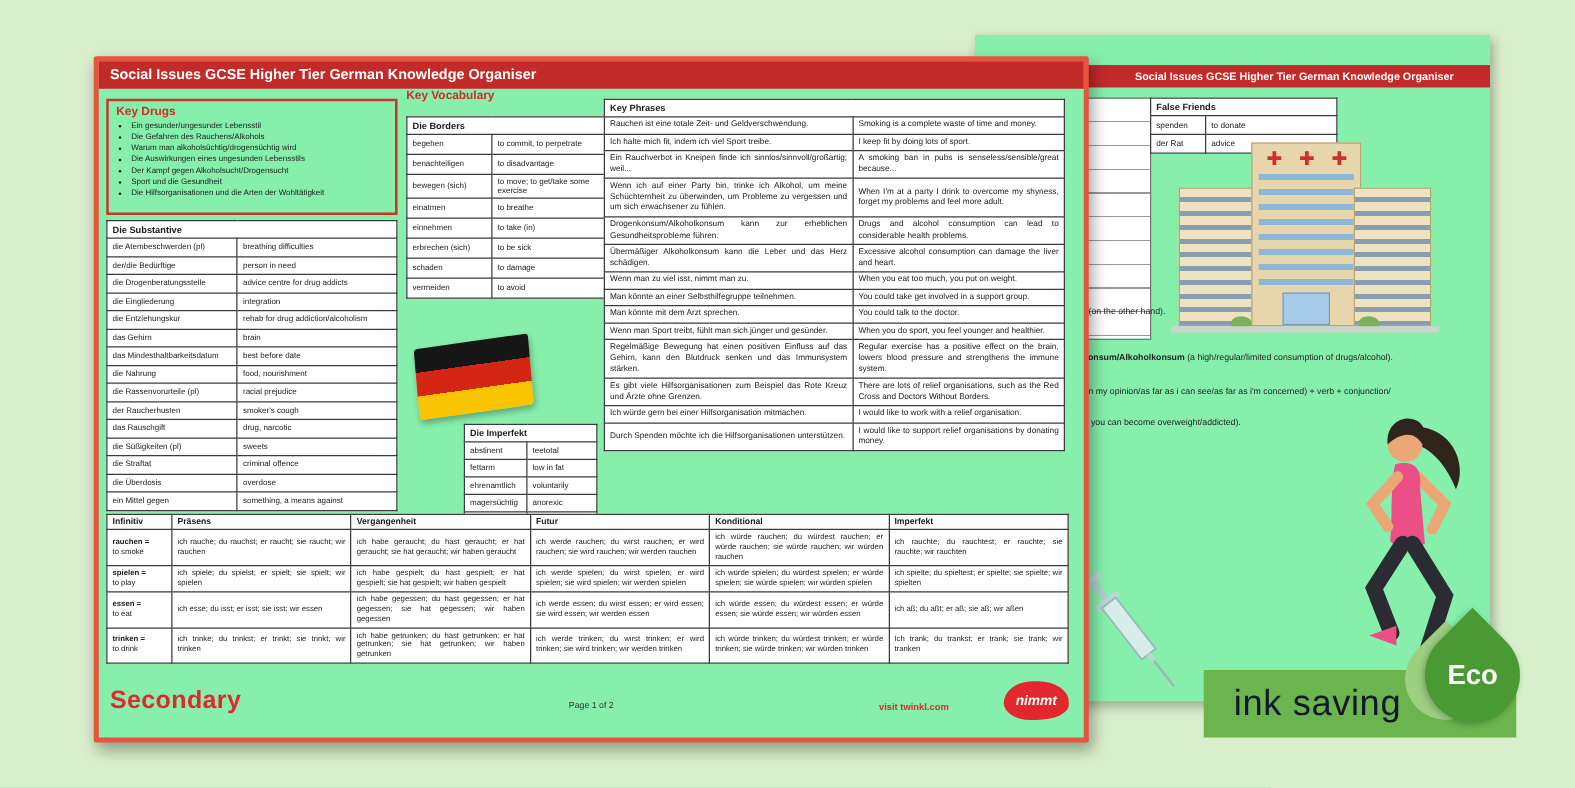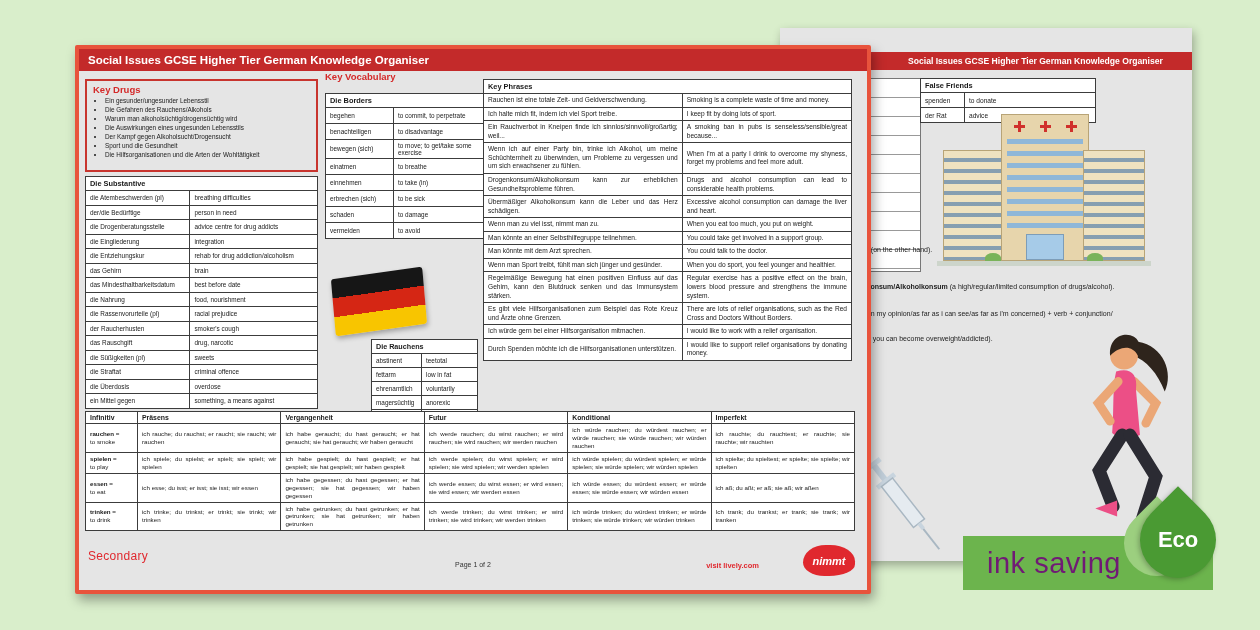--- a/index.html
+++ b/index.html
@@ -1,34 +1,34 @@
 <!DOCTYPE html>
 <html><head>
 <meta charset="utf-8">
 <style>
   html,body{margin:0;padding:0;}
   body{
     width:1260px;height:630px;position:relative;overflow:hidden;
     background:#d9eecb;
     font-family:"Liberation Sans",sans-serif;color:#1a1a1a;
   }
-  .page{position:absolute;background:#e5e5e5;}
+  .page{position:absolute;background:#86efac;}
 
   
   .page-back{left:780px;top:28px;width:412px;height:533px;box-shadow:2px 4px 9px rgba(0,0,0,.30);z-index:1;}
   .back-header{position:absolute;left:0;top:24px;right:0;height:18px;background:#c32a2a;color:#fff;
     font-weight:bold;font-size:8.6px;line-height:18px;padding-left:128px;white-space:nowrap;overflow:hidden;}
   .sliver{position:absolute;left:88px;top:50px;width:52px;height:192px;border:1px solid #777;border-left:none;
     background:repeating-linear-gradient(180deg,#fff 0 18px,#999 18px 19px);}
 
   .tbl{border-collapse:collapse;table-layout:fixed;background:#fff;}
   .tbl th,.tbl td{border:1px solid #3c3c3c;text-align:left;vertical-align:middle;word-wrap:break-word;}
   .tbl th{font-weight:bold;}
 
-  .ff{position:absolute;left:140px;top:50px;width:176px;}
+  .ff{position:absolute;left:140px;top:50px;width:150px;}
   .ff th{font-size:7.4px;padding:2px 4px;}
   .ff td{font-size:6.6px;padding:1px 4px;height:12px;}
 
   
   .building{position:absolute;left:163px;top:86px;width:202px;height:152px;}
   .building::after{content:"";position:absolute;left:-6px;right:-6px;bottom:0;height:5px;background:#cdd5cb;}
   .bld-wing{position:absolute;top:36px;bottom:5px;width:60px;background:#efe2c0;border:1px solid #b8a477;
     background-image:repeating-linear-gradient(180deg,rgba(90,130,170,0) 0 7px,rgba(90,130,170,.7) 7px 11px);}
   .bld-left{left:0;} .bld-right{right:0;}
   .bld-center{position:absolute;left:58px;top:0;width:86px;bottom:5px;background:#e7d5ac;border:1px solid #b8a477;}
@@ -87,31 +87,31 @@
   .tbl-phrases{position:absolute;left:404px;top:30px;width:369px;}
   .tbl-phrases th{font-size:7.4px;padding:2px 4px;}
   .tbl-phrases td{font-size:6.6px;padding:2px 4px;line-height:1.3;text-align:justify;}
 
   .tbl-conj{position:absolute;left:6px;top:362px;width:770px;}
   .tbl-conj th{font-size:6.9px;padding:2px 4px;}
   .tbl-conj td{font-size:6.2px;padding:2px 4px;line-height:1.28;text-align:justify;}
   .tbl-conj td.inf{text-align:left;}
   .tbl-conj td.inf b{font-weight:bold;}
 
-  .brand{position:absolute;left:9px;top:500px;color:#e0282e;font-size:12px;font-weight:normal;letter-spacing:.3px;}
+  .brand{position:absolute;left:9px;top:500px;color:#e0282e;font-size:20px;font-weight:bold;letter-spacing:.3px;}
   .pagenum{position:absolute;left:0;right:0;top:512px;text-align:center;font-size:7px;color:#333;}
   .visit{position:absolute;right:108px;top:512px;font-size:7.5px;font-weight:bold;color:#e0282e;}
   .twinkl-logo{position:absolute;right:12px;top:496px;width:52px;height:31px;background:#e0282e;
     border-radius:48% 52% 55% 45% / 62% 58% 42% 48%;display:flex;align-items:center;justify-content:center;
     color:#fff;font-weight:bold;font-style:italic;font-size:11px;}
 
   
   .eco-banner{position:absolute;left:963px;top:536px;width:250px;height:54px;background:#6cb44d;z-index:5;
     display:flex;align-items:center;padding-left:24px;box-sizing:border-box;}
-  .eco-banner .txt{color:#701a75;font-size:29px;letter-spacing:.5px;}
+  .eco-banner .txt{color:#0f172a;font-size:29px;letter-spacing:.5px;}
   .eco-leaf-wrap{position:absolute;left:1124px;top:492px;width:96px;height:104px;z-index:6;}
   .leaf-light{position:absolute;left:0;top:18px;width:66px;height:66px;background:#9ccf7f;
     border-radius:0 50% 50% 50%;transform:rotate(45deg);}
   .leaf-dark{position:absolute;left:16px;top:10px;width:76px;height:76px;background:#4a9a33;
     border-radius:0 50% 50% 50%;transform:rotate(45deg);box-shadow:0 2px 5px rgba(0,0,0,.25);
     display:flex;align-items:center;justify-content:center;}
   .leaf-dark span{color:#fff;font-size:22px;font-weight:bold;transform:rotate(-45deg);}
 </style>
 </head>
 <body>
@@ -372,21 +372,21 @@
 
     <div class="flag"></div>
 
     <table class="tbl tbl-adj">
       <colgroup>
           <col style="width:50px">
           <col>
         </colgroup>
       <thead>
         <tr>
-            <th colspan="2">Die Rauchens</th>
+            <th colspan="2">Die Imperfekt</th>
           </tr>
       </thead>
       <tbody>
 
           <tr>
             <td>abstinent</td>
             <td>teetotal</td>
           </tr>
 
           <tr>
@@ -554,21 +554,21 @@
             <td>ich habe getrunken; du hast getrunken; er hat getrunken; sie hat getrunken; wir haben getrunken</td>
             <td>ich werde trinken; du wirst trinken; er wird trinken; sie wird trinken; wir werden trinken</td>
             <td>ich würde trinken; du würdest trinken; er würde trinken; sie würde trinken; wir würden trinken</td>
             <td>Ich trank; du trankst; er trank; sie trank; wir tranken</td>
           </tr>
         </tbody>
     </table>
 
     <div class="brand">Secondary</div>
     <div class="pagenum">Page 1 of 2</div>
-    <div class="visit">visit lively.com</div>
+    <div class="visit">visit twinkl.com</div>
     <div class="twinkl-logo">
       <span>nimmt</span>
     </div>
   </div>
 </div>
 
 <div class="eco-banner">
   <span class="txt">ink saving</span>
 </div>
 <div class="eco-leaf-wrap">

